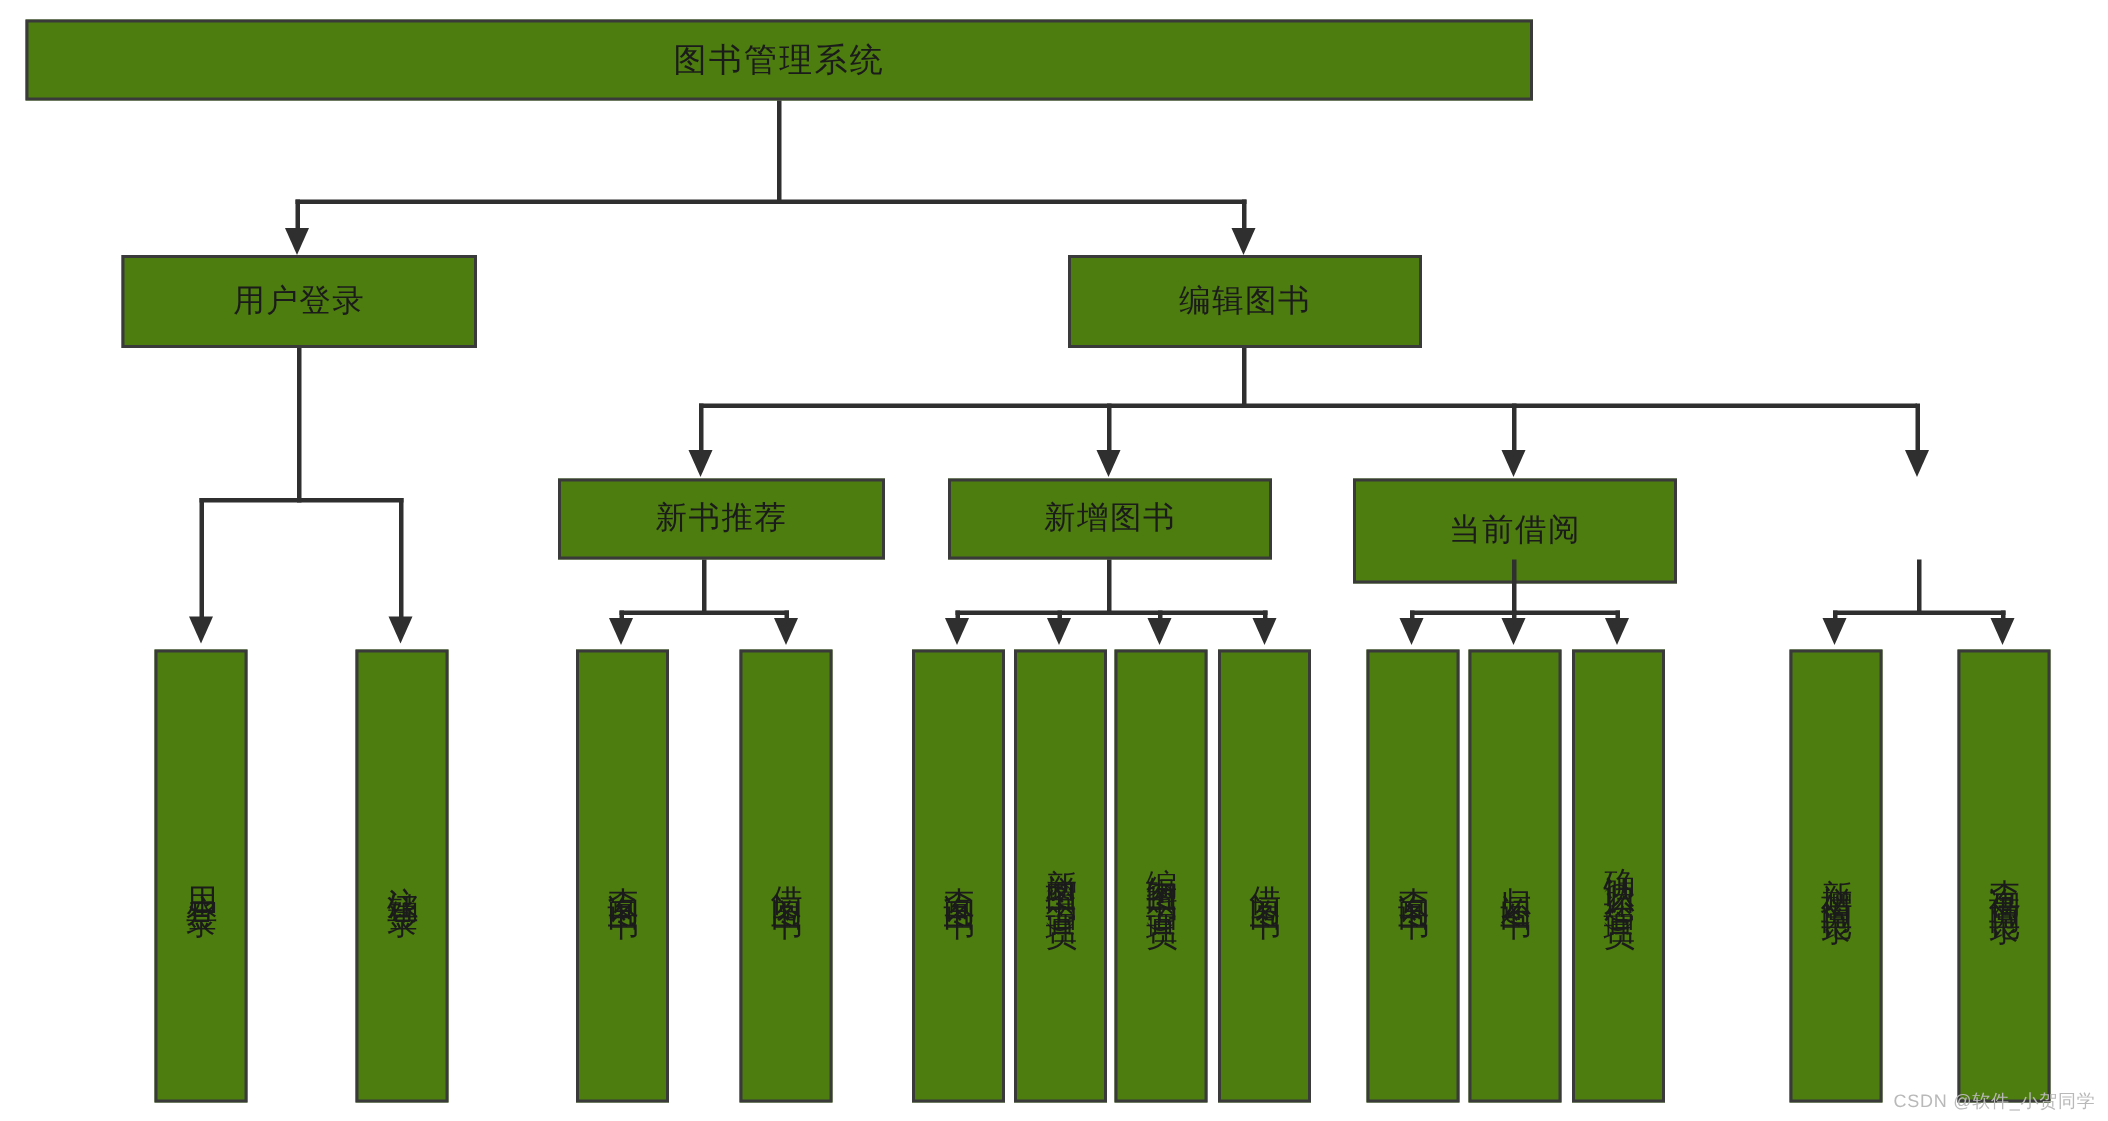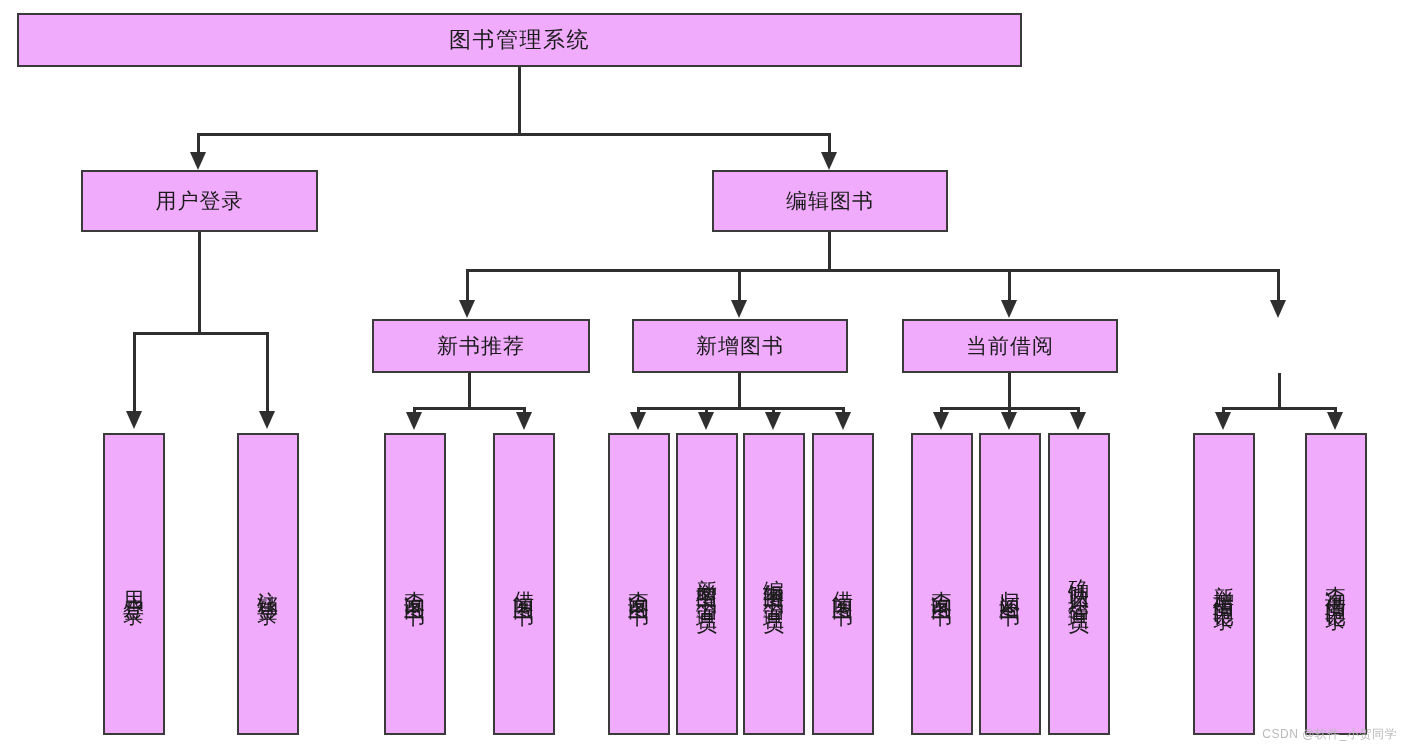--- a/index.html
+++ b/index.html
@@ -15,21 +15,21 @@
     position: relative;
     width: 1405px;
     height: 747px;
     background: #ffffff;
     overflow: hidden;
   }
   
   .node {
     position: absolute;
     box-sizing: border-box;
-    background: #f0abfc;
+    background: #4d7c0f;
     border: 2px solid #3a3a3a;
     display: flex;
     align-items: center;
     justify-content: center;
     color: #1b1b1b;
   }
   .node .label {
     display: block;
     text-align: center;
     line-height: 1.18;
@@ -132,21 +132,21 @@
 
   <div class="edge vline" style="left:1277px; top:269px; width:3px; height:34px;"></div>
   <div class="arrow" style="left:1270px; top:300px;"></div>
 
   <div class="node horiz" style="left:372px; top:319px; width:218px; height:54px;justify-content:center;">
     <span class="label">新书推荐</span>
   </div>
   <div class="node horiz" style="left:632px; top:319px; width:216px; height:54px;">
     <span class="label">新增图书</span>
   </div>
-  <div class="node horiz" style="left:902px; top:319px; width:216px; height:54px;align-items:center;">
+  <div class="node horiz" style="left:902px; top:319px; width:216px; height:70px;align-items:center;">
     <span class="label">当前借阅</span>
   </div>
 
   <div class="edge vline" style="left:468px; top:373px; width:3px; height:37px;"></div>
   <div class="edge hline" style="left:413px; top:407px; width:113px; height:3px;"></div>
   <div class="edge vline" style="left:413px; top:407px; width:3px; height:12px;"></div>
   <div class="arrow" style="left:406px; top:412px;"></div>
   <div class="edge vline" style="left:523px; top:407px; width:3px; height:12px;"></div>
   <div class="arrow" style="left:516px; top:412px;"></div>
 

